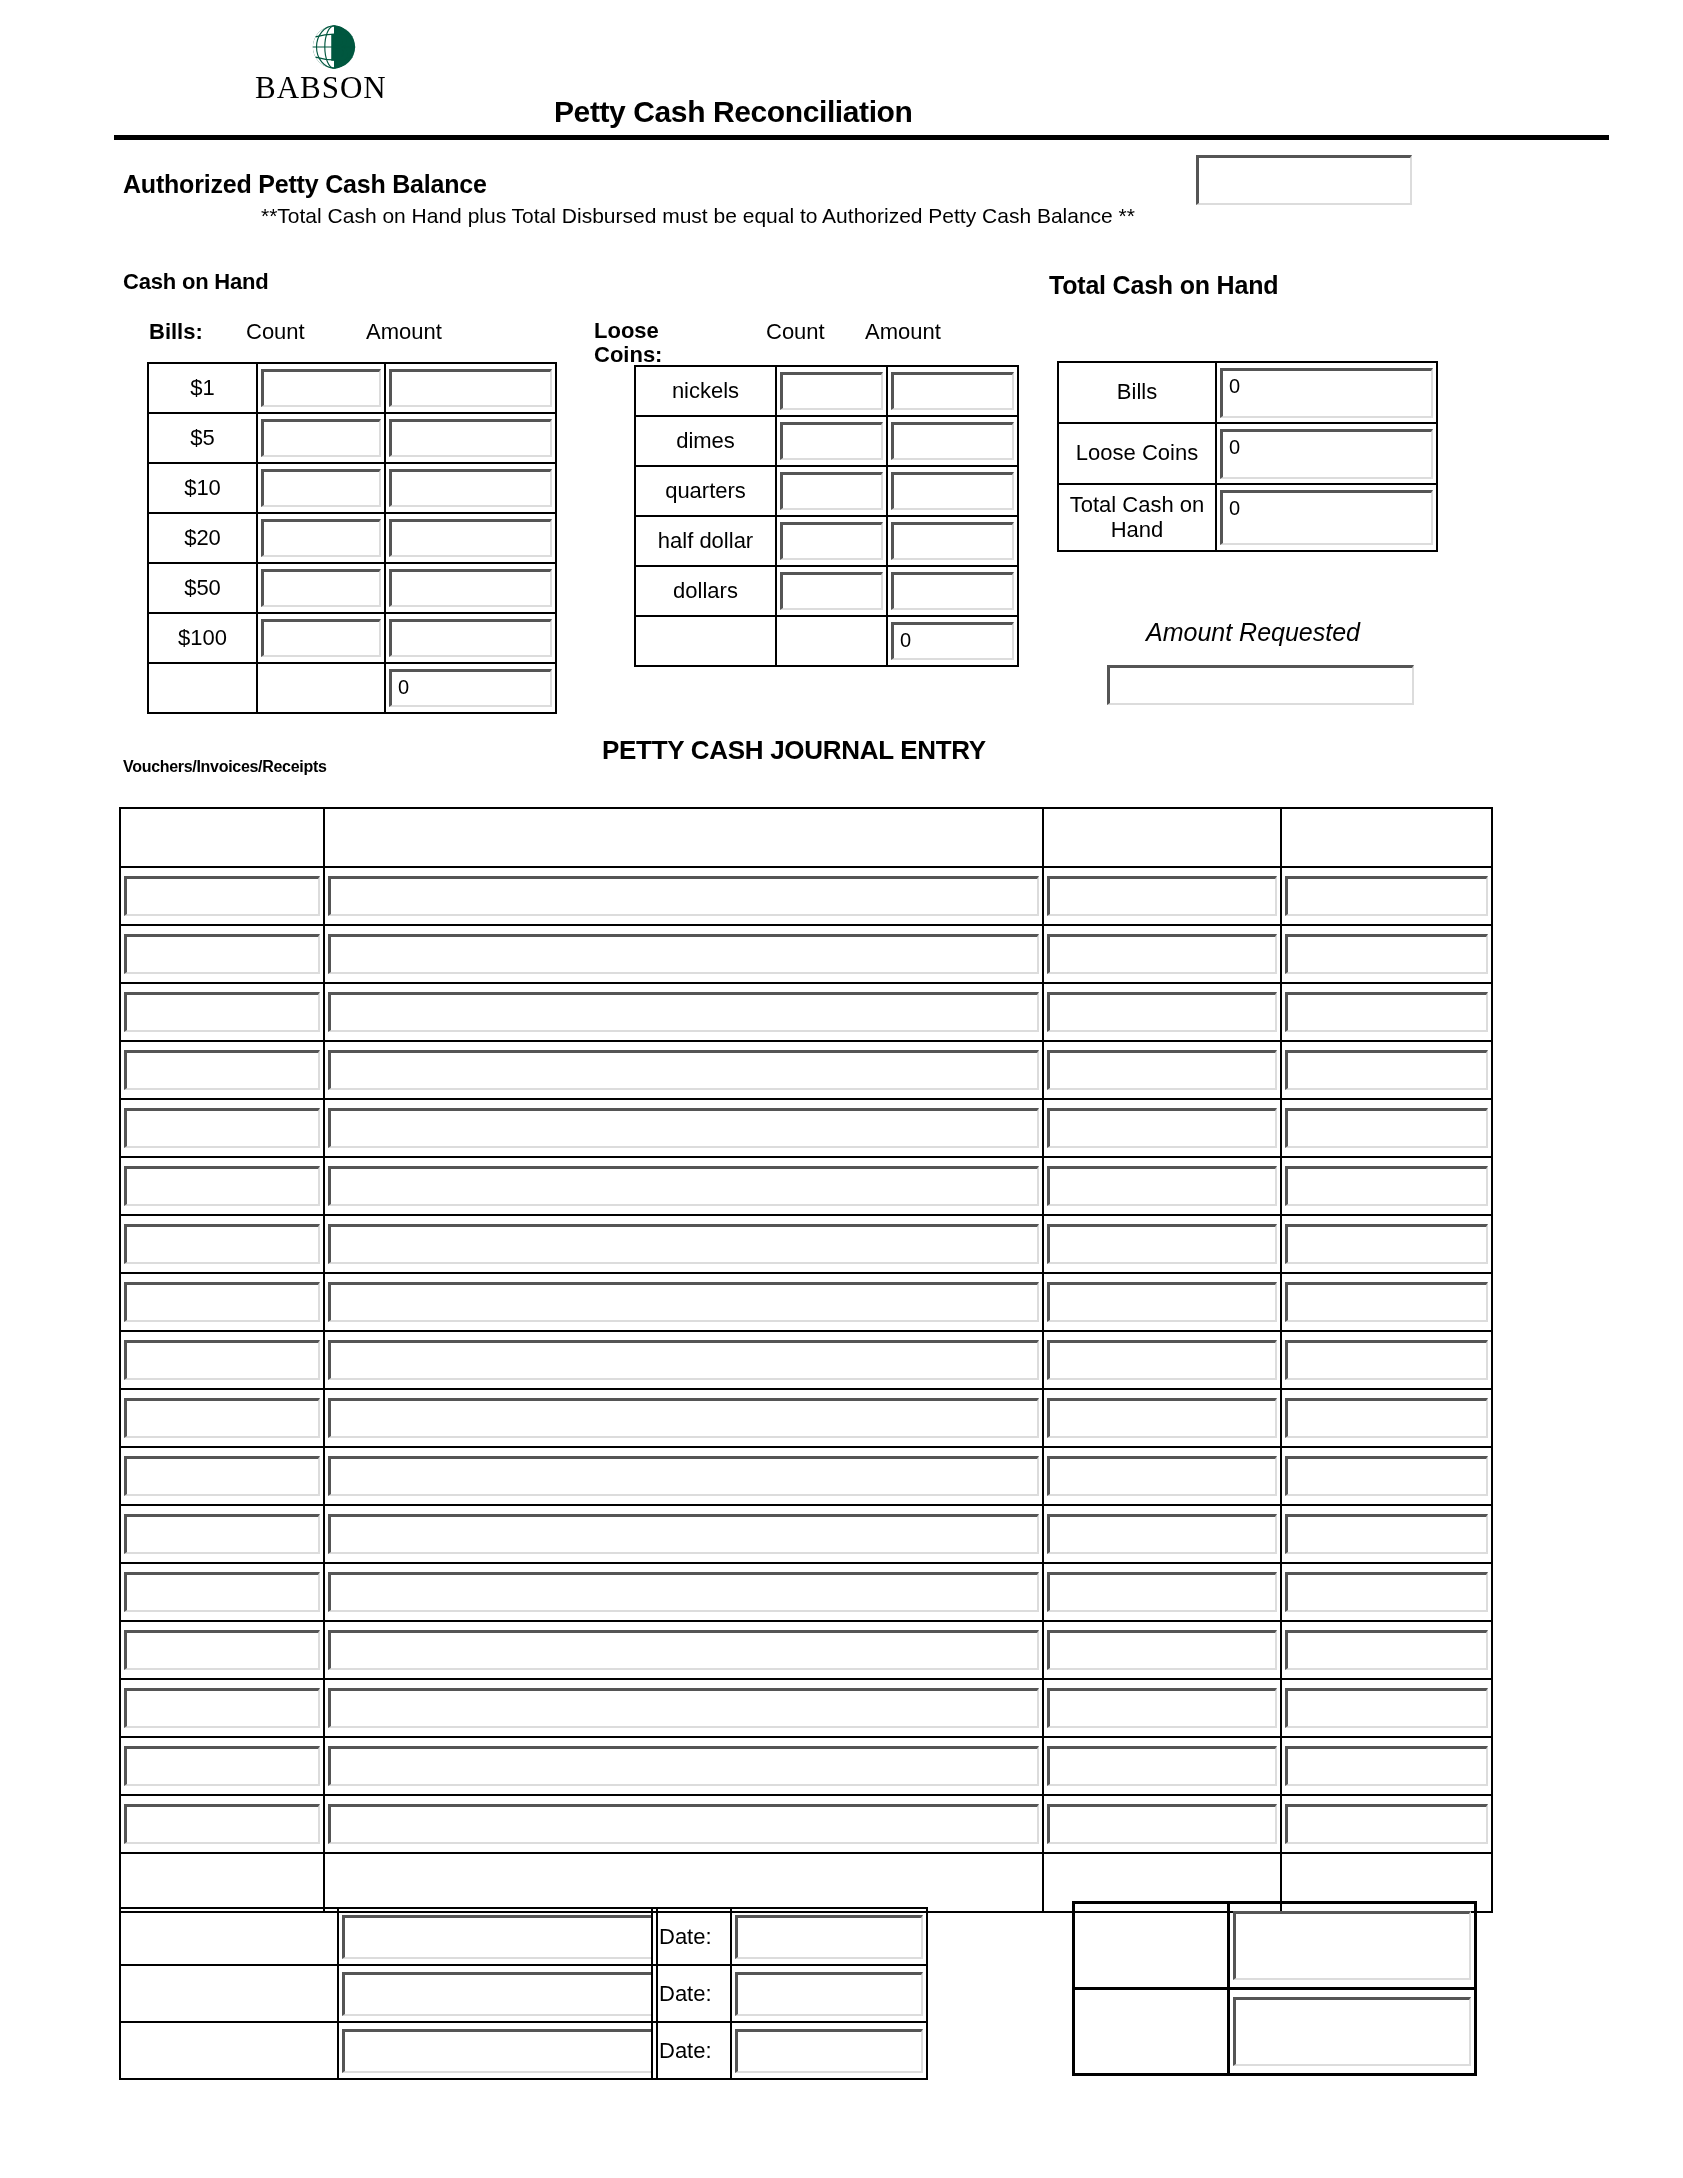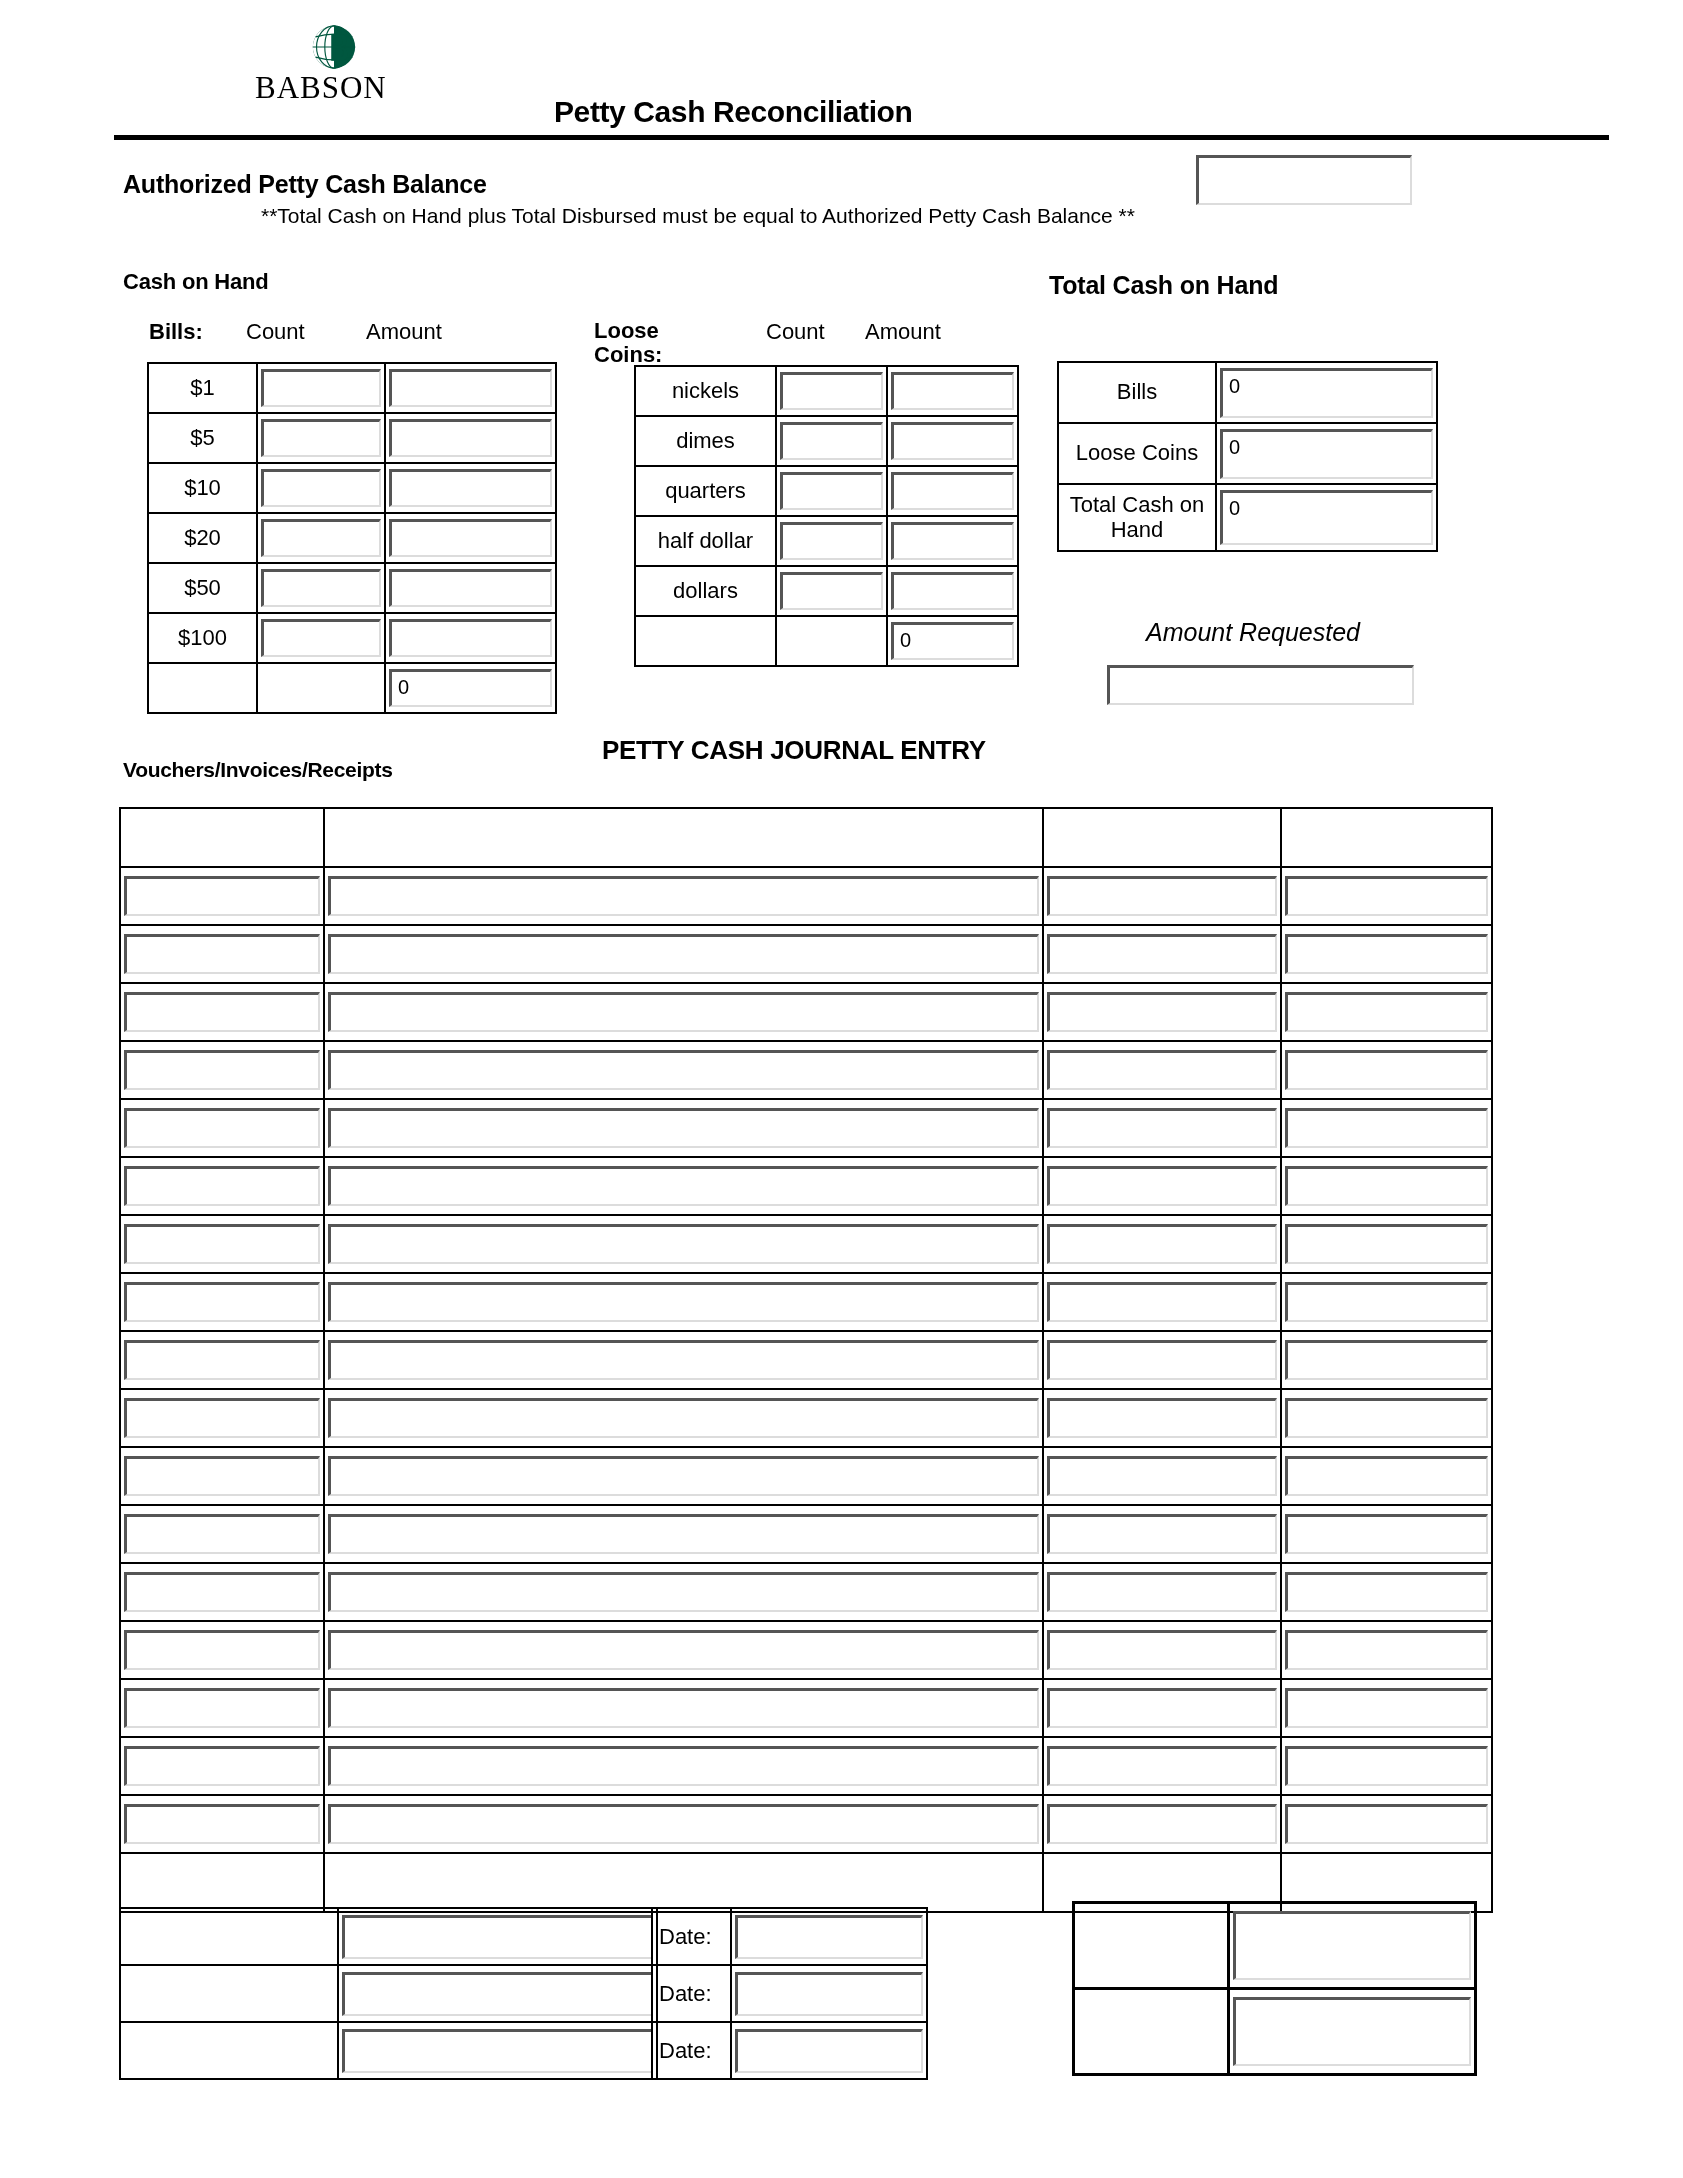--- a/index.html
+++ b/index.html
@@ -226,21 +226,21 @@
     left: 602px;
     top: 735px;
     font-size: 26px;
     font-weight: bold;
     letter-spacing: -0.3px;
   }
   .h-vouchers {
     position: absolute;
     left: 123px;
     top: 758px;
-    font-size: 21px;
+    font-size: 16px;
     font-weight: bold;
     letter-spacing: -0.3px;
   }
   #journal-table { left: 119px; top: 807px; }
   #journal-table td { border: 2px solid #000; }
   #journal-table .j-c1 { width: 196px; }
   #journal-table .j-c2 { width: 711px; }
   #journal-table .j-c3 { width: 230px; }
   #journal-table .j-c4 { width: 203px; }
   #journal-table tr.j-head td { height: 57px; }

